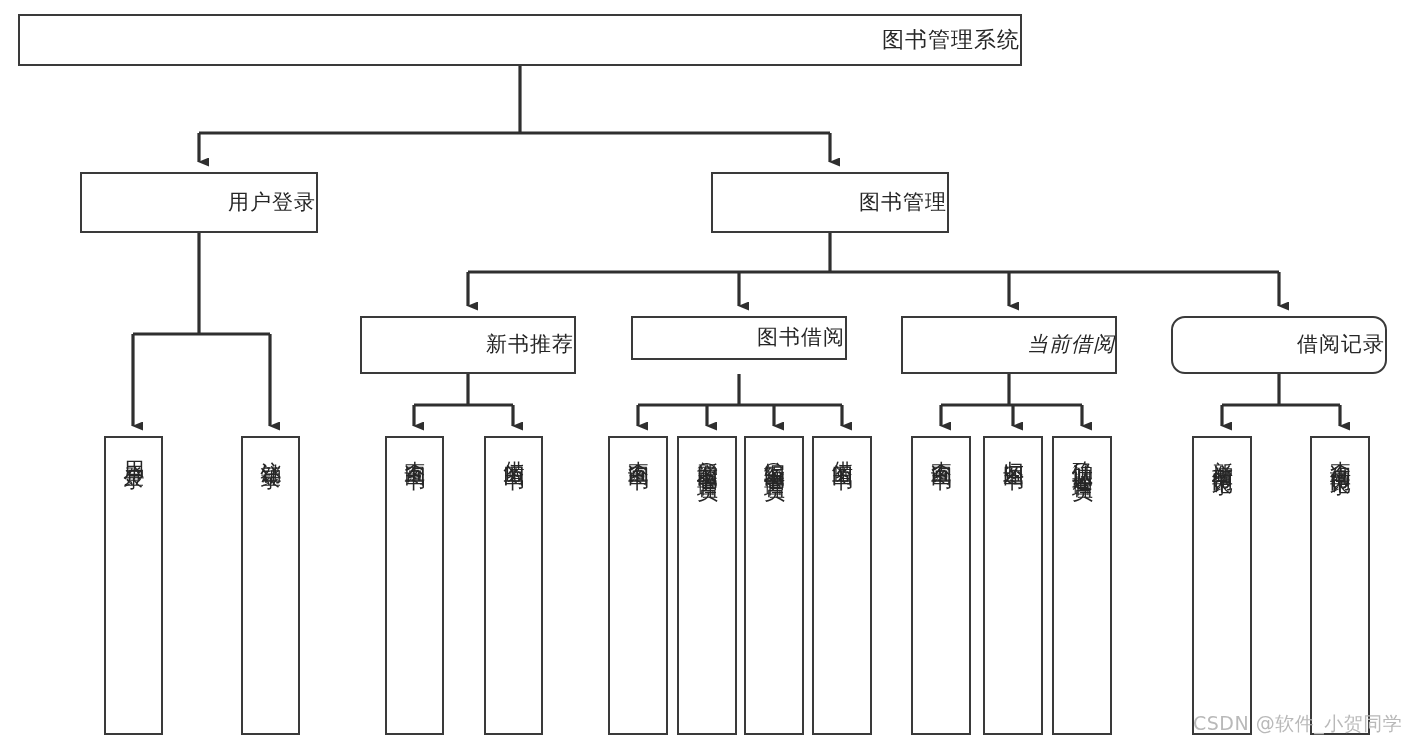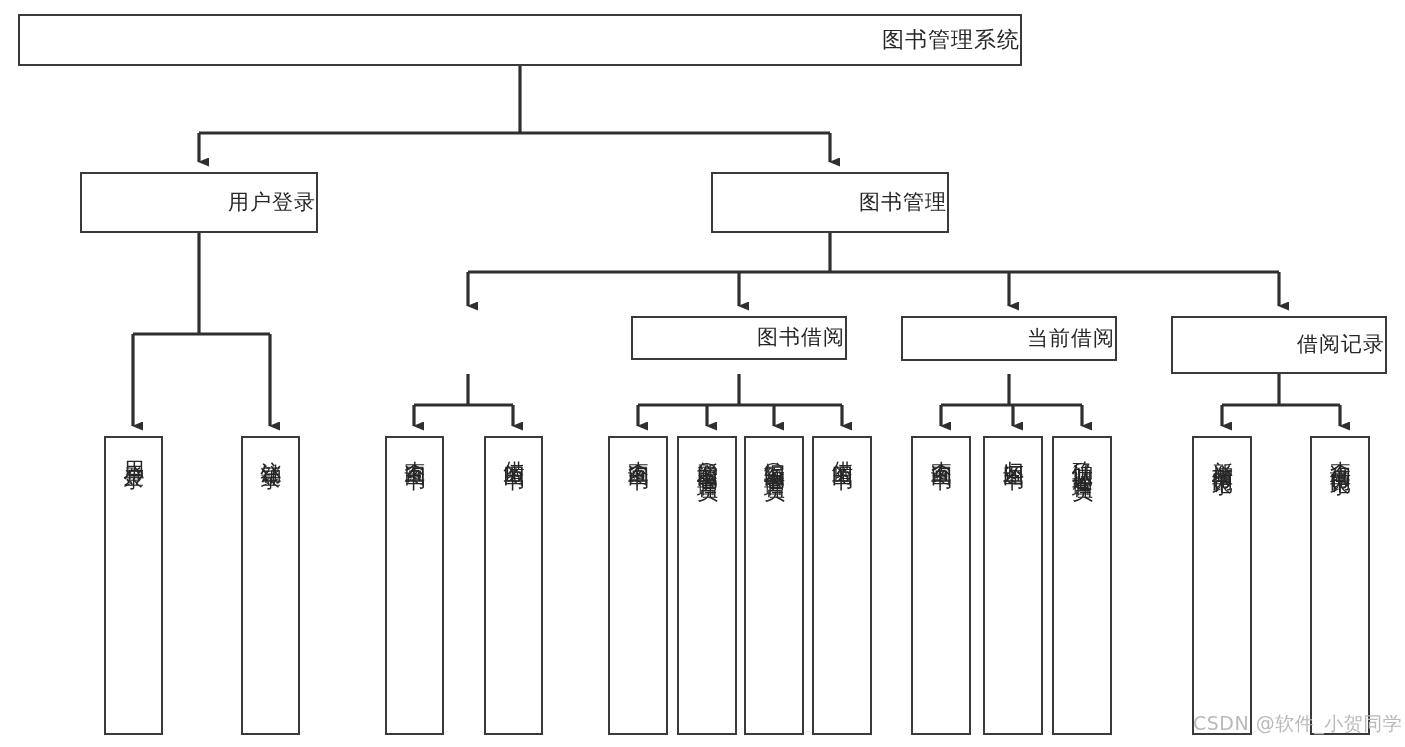--- a/index.html
+++ b/index.html
@@ -133,30 +133,33 @@
   </div>
 
   <div class="node horiz" style="left:80px; top:172px; width:238px; height:61px;">
     <span class="node-label">用户登录</span>
   </div>
 
   <div class="node horiz" style="left:711px; top:172px; width:238px; height:61px;padding-left:45px;">
     <span class="node-label">图书管理</span>
   </div>
 
+  <div class="node horiz" style="left:360px; top:316px; width:216px; height:58px;">
+    <span class="node-label">新书推荐</span>
+  </div>
 
   <div class="node horiz" style="left:631px; top:316px; width:216px; height:44px;">
     <span class="node-label">图书借阅</span>
   </div>
 
-  <div class="node horiz" style="left:901px; top:316px; width:216px; height:45px;">
+  <div class="node horiz" style="left:901px; top:316px; width:216px; height:58px;font-style:italic;">
     <span class="node-label">当前借阅</span>
   </div>
 
-  <div class="node horiz" style="left:1171px; top:316px; width:216px; height:58px;">
+  <div class="node horiz" style="left:1171px; top:316px; width:216px; height:58px;border-radius:14px;">
     <span class="node-label">借阅记录</span>
   </div>
 
   <div class="node vert" style="left:104px; top:436px; width:59px; height:299px;">
     <span class="node-label">用户登录</span>
   </div>
 
   <div class="node vert" style="left:241px; top:436px; width:59px; height:299px;">
     <span class="node-label">注销登录</span>
   </div>

